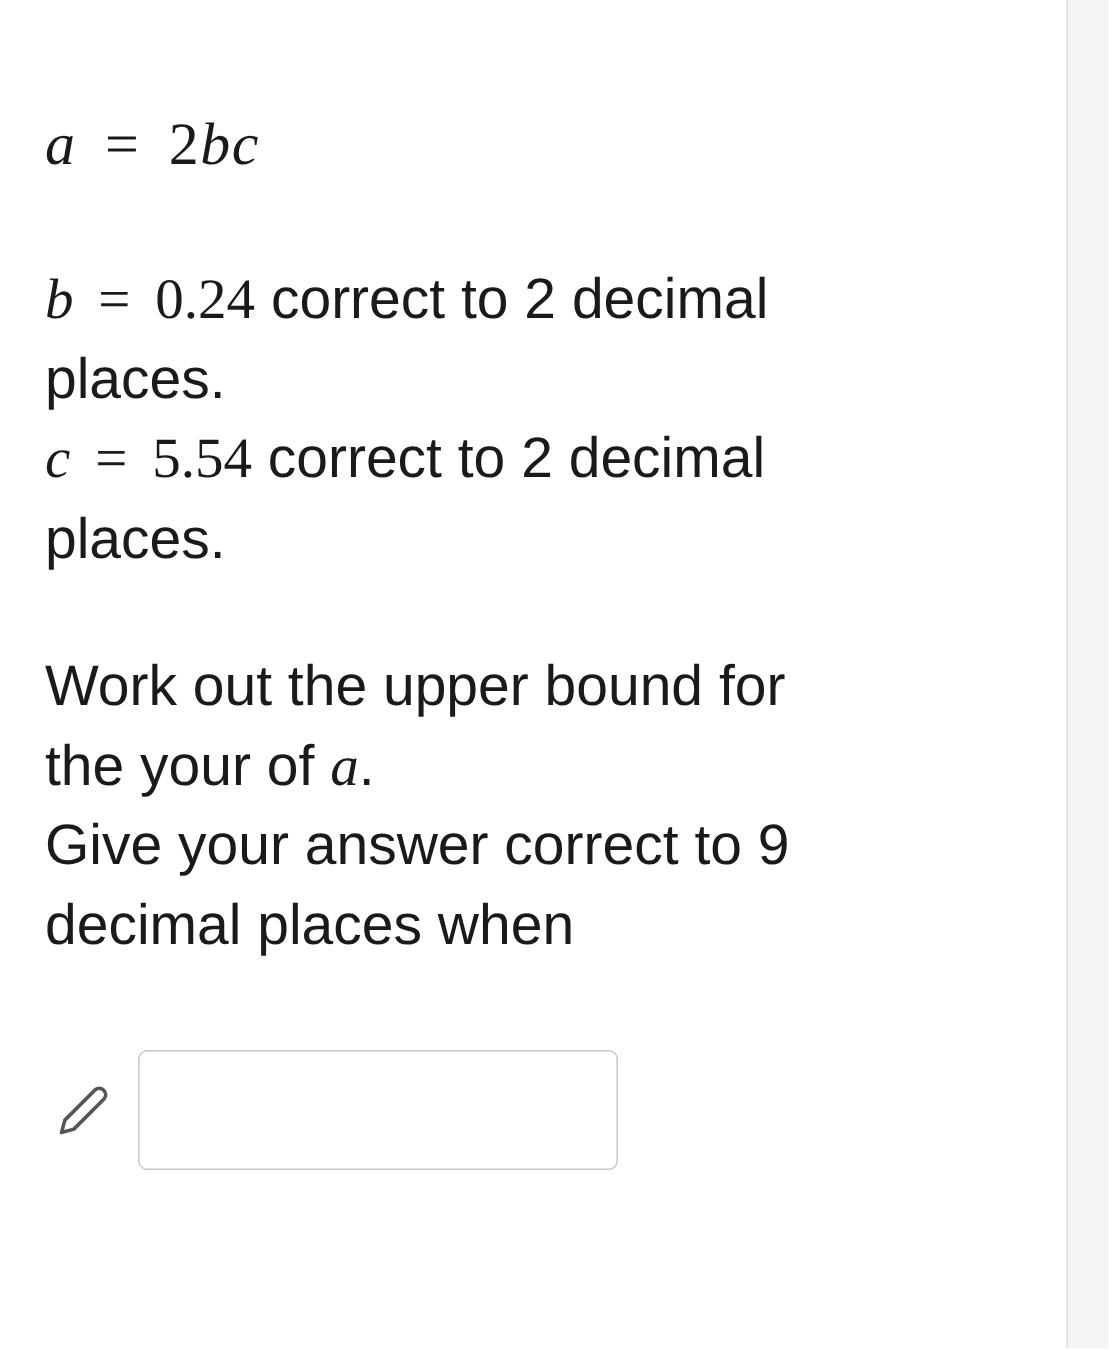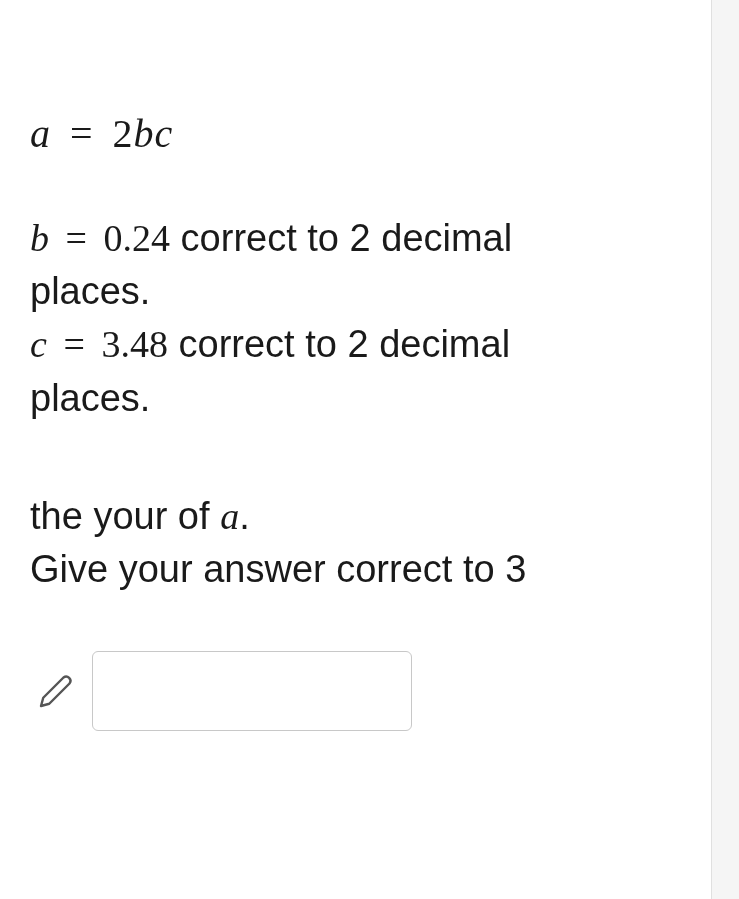--- a/index.html
+++ b/index.html
@@ -8,21 +8,21 @@
       box-sizing: border-box;
     }
     body {
       width: 739px;
       height: 899px;
       background: #ffffff;
       font-family: 'Segoe UI', Arial, sans-serif;
       position: relative;
     }
     .content {
-      padding: 110px 30px 30px 30px;
+      padding: 72px 30px 30px 30px;
       width: 700px;
     }
     .scrollbar {
       position: absolute;
       right: 0;
       top: 0;
       width: 28px;
       height: 899px;
       background: #f5f5f5;
       border-left: 1px solid #e0e0e0;
@@ -39,21 +39,21 @@
       font-style: normal;
       margin: 0 8px;
     }
     .equation .num {
       font-style: normal;
     }
     .given-block {
       font-size: 38px;
       color: #1a1a1a;
       line-height: 1.4;
-      margin-bottom: 65px;
+      margin-bottom: 45px;
     }
     .given-line {
       display: block;
     }
     .math-var {
       font-family: 'Cambria Math', 'Times New Roman', serif;
       font-style: italic;
     }
     .math-num {
       font-family: 'Cambria Math', 'Times New Roman', serif;
@@ -110,30 +110,32 @@
   <div class="given-block">
     <span class="given-line">
       <span class="math-var">b</span>
       <span class="math-eq">=</span>
       <span class="math-num">0.24</span><span class="regular-text"> correct to 2 decimal</span>
     </span>
     <span class="given-line regular-text">places.</span>
     <span class="given-line">
       <span class="math-var">c</span>
       <span class="math-eq">=</span>
-      <span class="math-num">3.48</span><span class="regular-text"> correct to 2 decimal</span>
+      <span class="math-num">5.54</span><span class="regular-text"> correct to 2 decimal</span>
     </span>
     <span class="given-line regular-text">places.</span>
   </div>
 
   <div class="question-block">
+    <span class="given-line regular-text">Work out the upper bound for</span>
     <span class="given-line">
       <span class="regular-text">the your of </span><span class="math-var">a</span><span class="regular-text">.</span>
     </span>
-    <span class="given-line regular-text">Give your answer correct to 3</span>
+    <span class="given-line regular-text">Give your answer correct to 9</span>
+    <span class="given-line regular-text">decimal places when</span>
   </div>
 
   <div class="answer-row">
     <span class="pencil-icon">
       <svg viewBox="0 0 24 24" width="36" height="36" fill="none" stroke="currentColor" stroke-width="1.6" stroke-linecap="round" stroke-linejoin="round">
         <path d="M17 3a2.85 2.85 0 0 1 4 4L7.5 20.5 2 22l1.5-5.5L17 3z"></path>
       </svg>
     </span>
     <input type="text" class="answer-input" value="" style="">
   </div>

